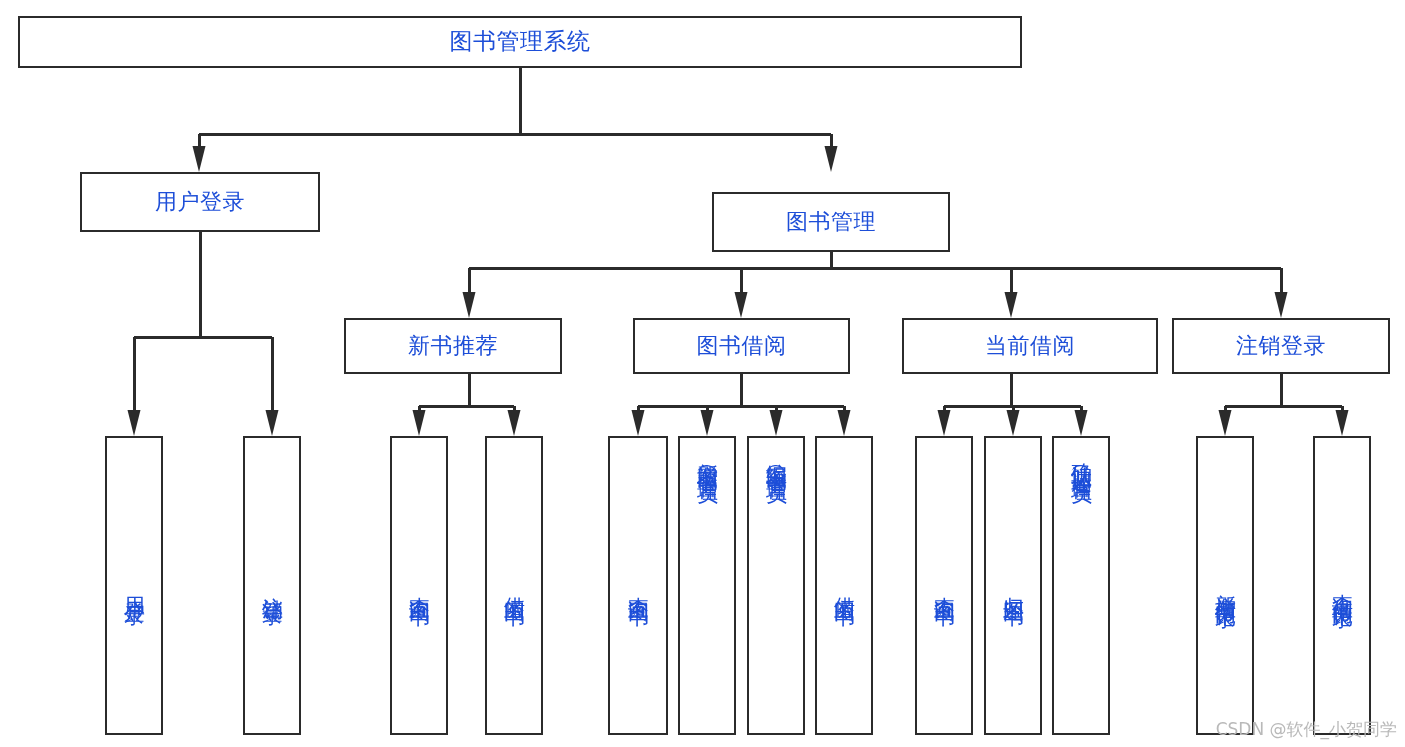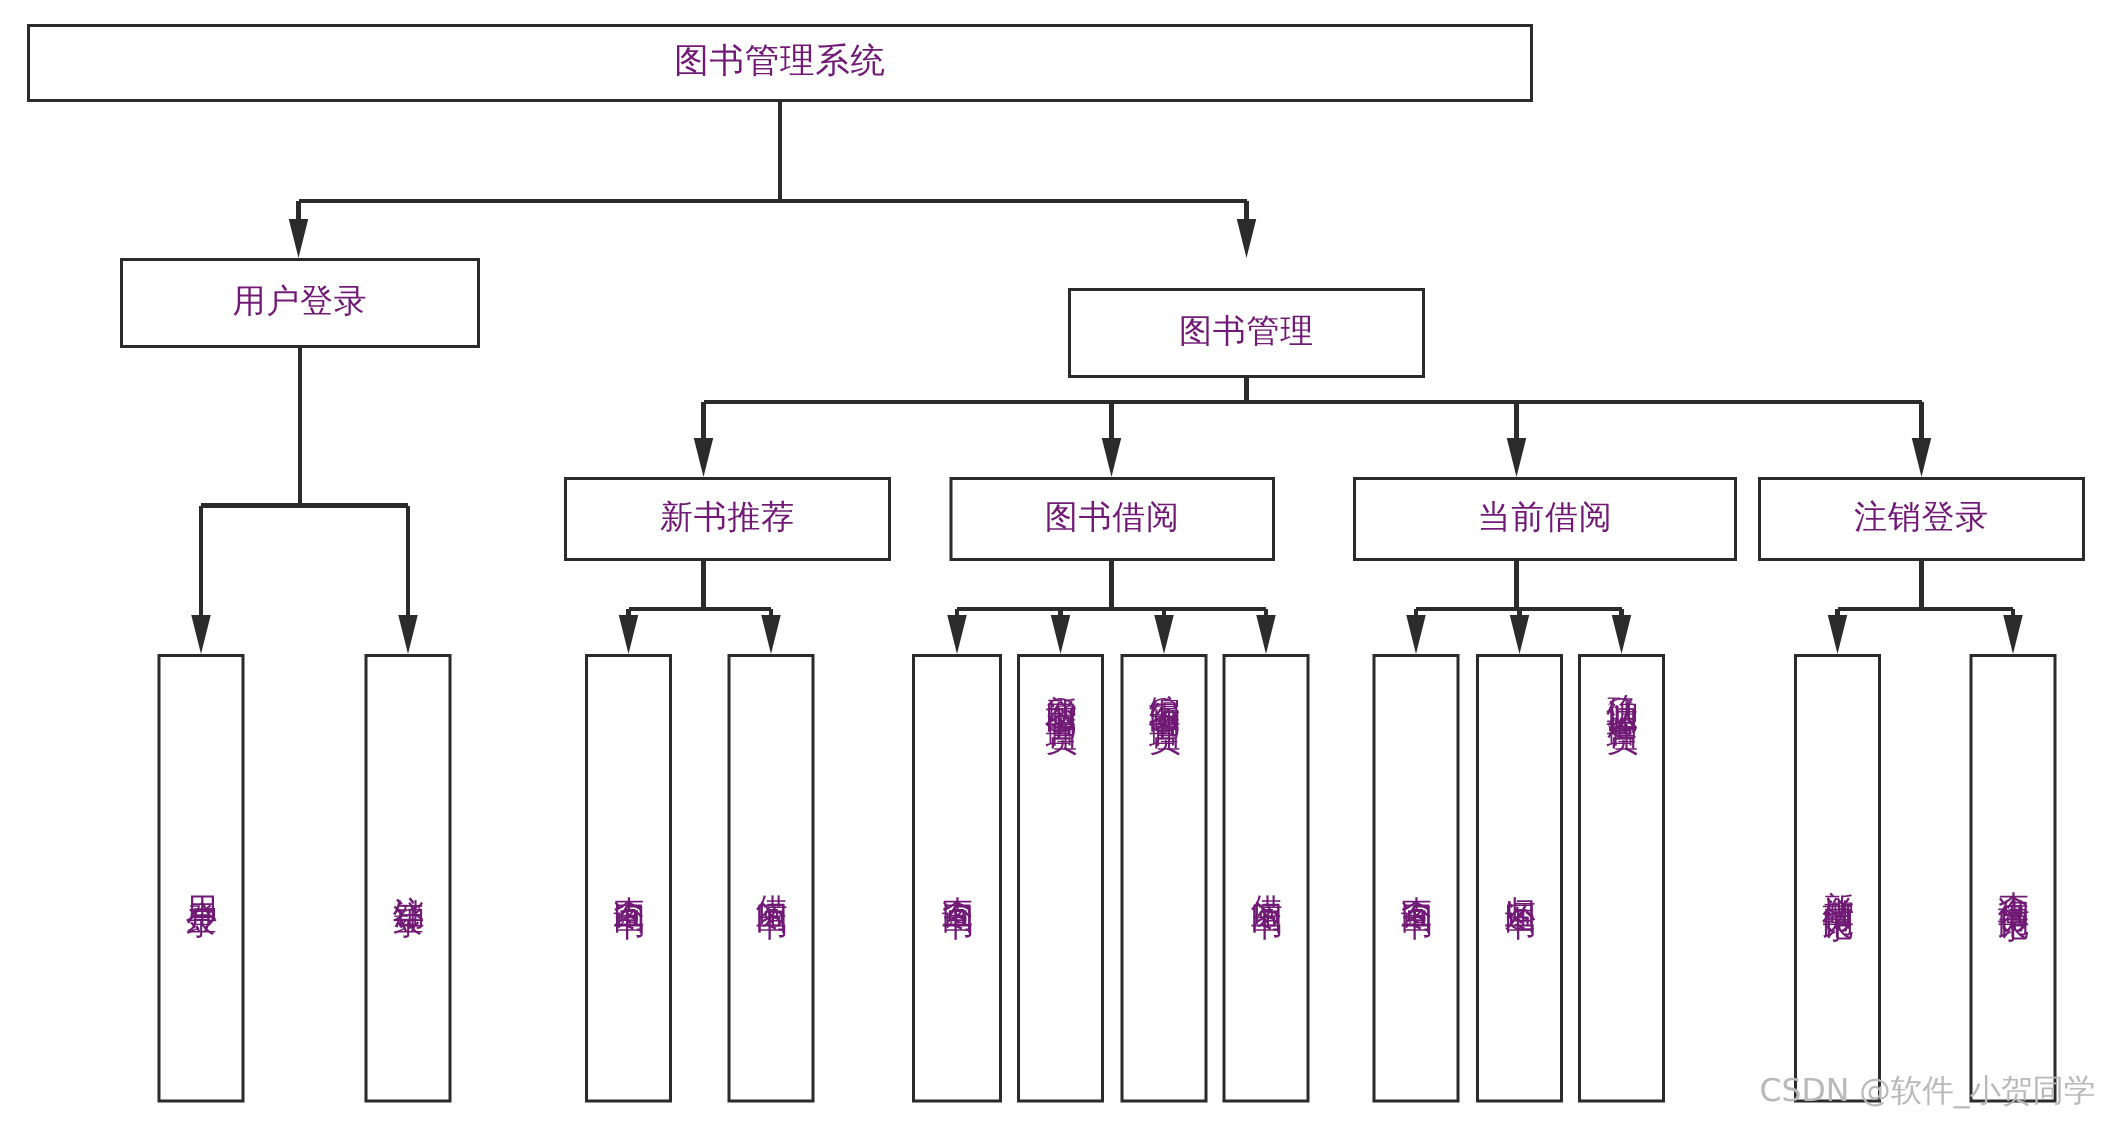--- a/index.html
+++ b/index.html
@@ -32,21 +32,21 @@
     background: #ffffff;
     border: 2px solid #2b2b2b;
     color: #3a3a3a;
     display: flex;
     align-items: center;
     justify-content: center;
     z-index: 2;
   }
   .node-label {
     display: block;
-    color: #701a75;
+    color: #1d4ed8;
     letter-spacing: 0.5px;
     white-space: nowrap;
   }
   
   .node.horiz .node-label {
     font-size: 22px;
     line-height: 1.1;
     text-align: center;
   }
   .node.root .node-label {
@@ -70,21 +70,21 @@
   .node.vert.tall {
     align-items: flex-start;
   }
   .node.vert.tall .node-label {
     padding-top: 2px;
   }
   #watermark {
     position: absolute;
     right: 8px;
     bottom: 6px;
-    font-size: 21px;
+    font-size: 17px;
     color: #b9b9b9;
     z-index: 5;
     white-space: nowrap;
     user-select: none;
   }
 </style>
 </head>
 <body>
 
 <div id="diagram-root">
@@ -148,21 +148,21 @@
     <span class="node-label">图书管理系统</span>
   </div>
 
   <div class="node horiz" style="left: 80px; top: 172px; width: 240px; height: 60px;">
     <span class="node-label">用户登录</span>
   </div>
   <div class="node horiz" style="left: 712px; top: 172px; width: 238px; height: 60px; margin-top: 20px;">
     <span class="node-label">图书管理</span>
   </div>
 
-  <div class="node horiz" style="left: 376px; top: 318px; width: 218px; height: 56px; justify-content: center;">
+  <div class="node horiz" style="left: 344px; top: 318px; width: 218px; height: 56px; justify-content: center;">
     <span class="node-label">新书推荐</span>
   </div>
   <div class="node horiz" style="left: 633px; top: 318px; width: 217px; height: 56px;">
     <span class="node-label">图书借阅</span>
   </div>
   <div class="node horiz" style="left: 902px; top: 318px; width: 256px; height: 56px;">
     <span class="node-label">当前借阅</span>
   </div>
   <div class="node horiz" style="left: 1172px; top: 318px; width: 218px; height: 56px;">
     <span class="node-label">注销登录</span>

